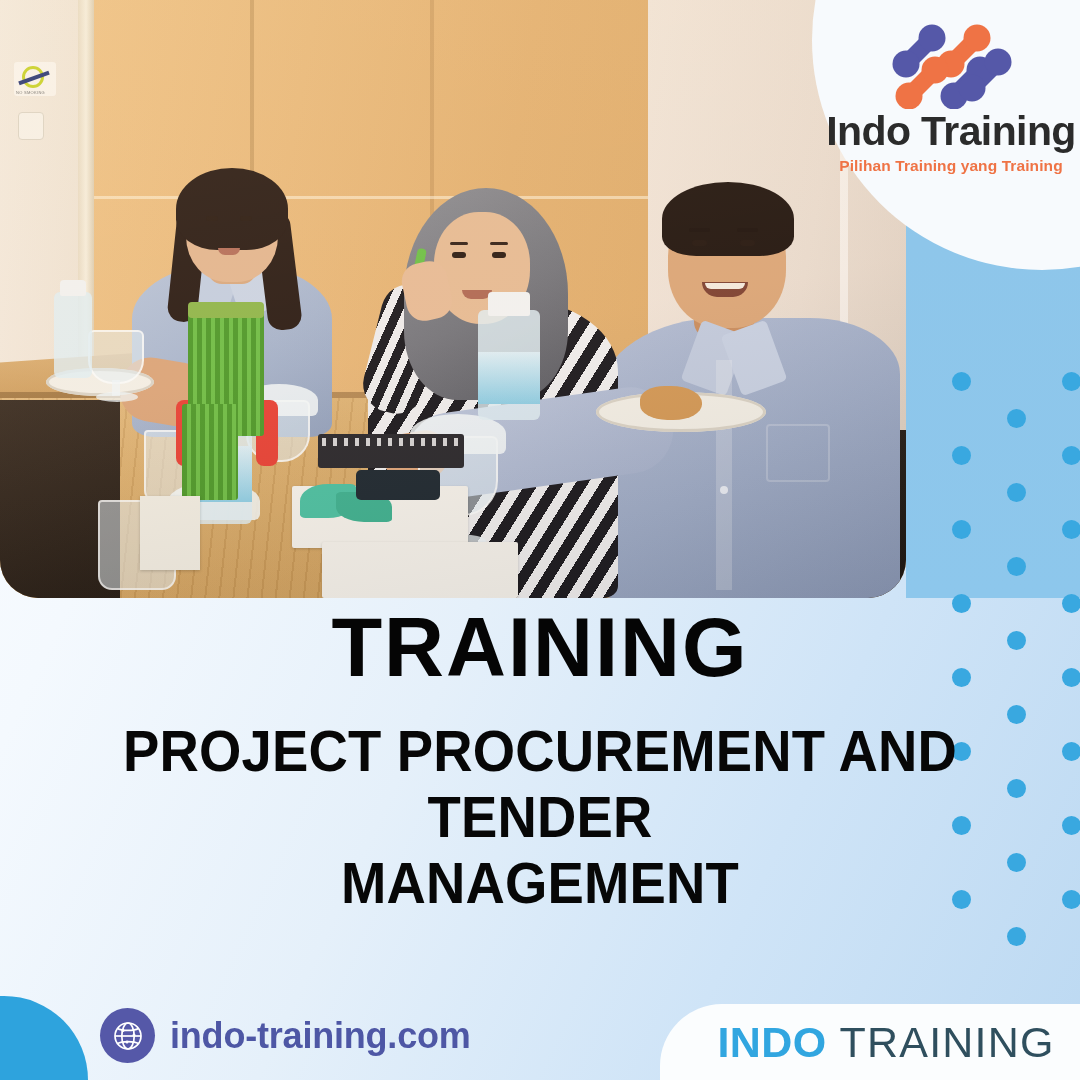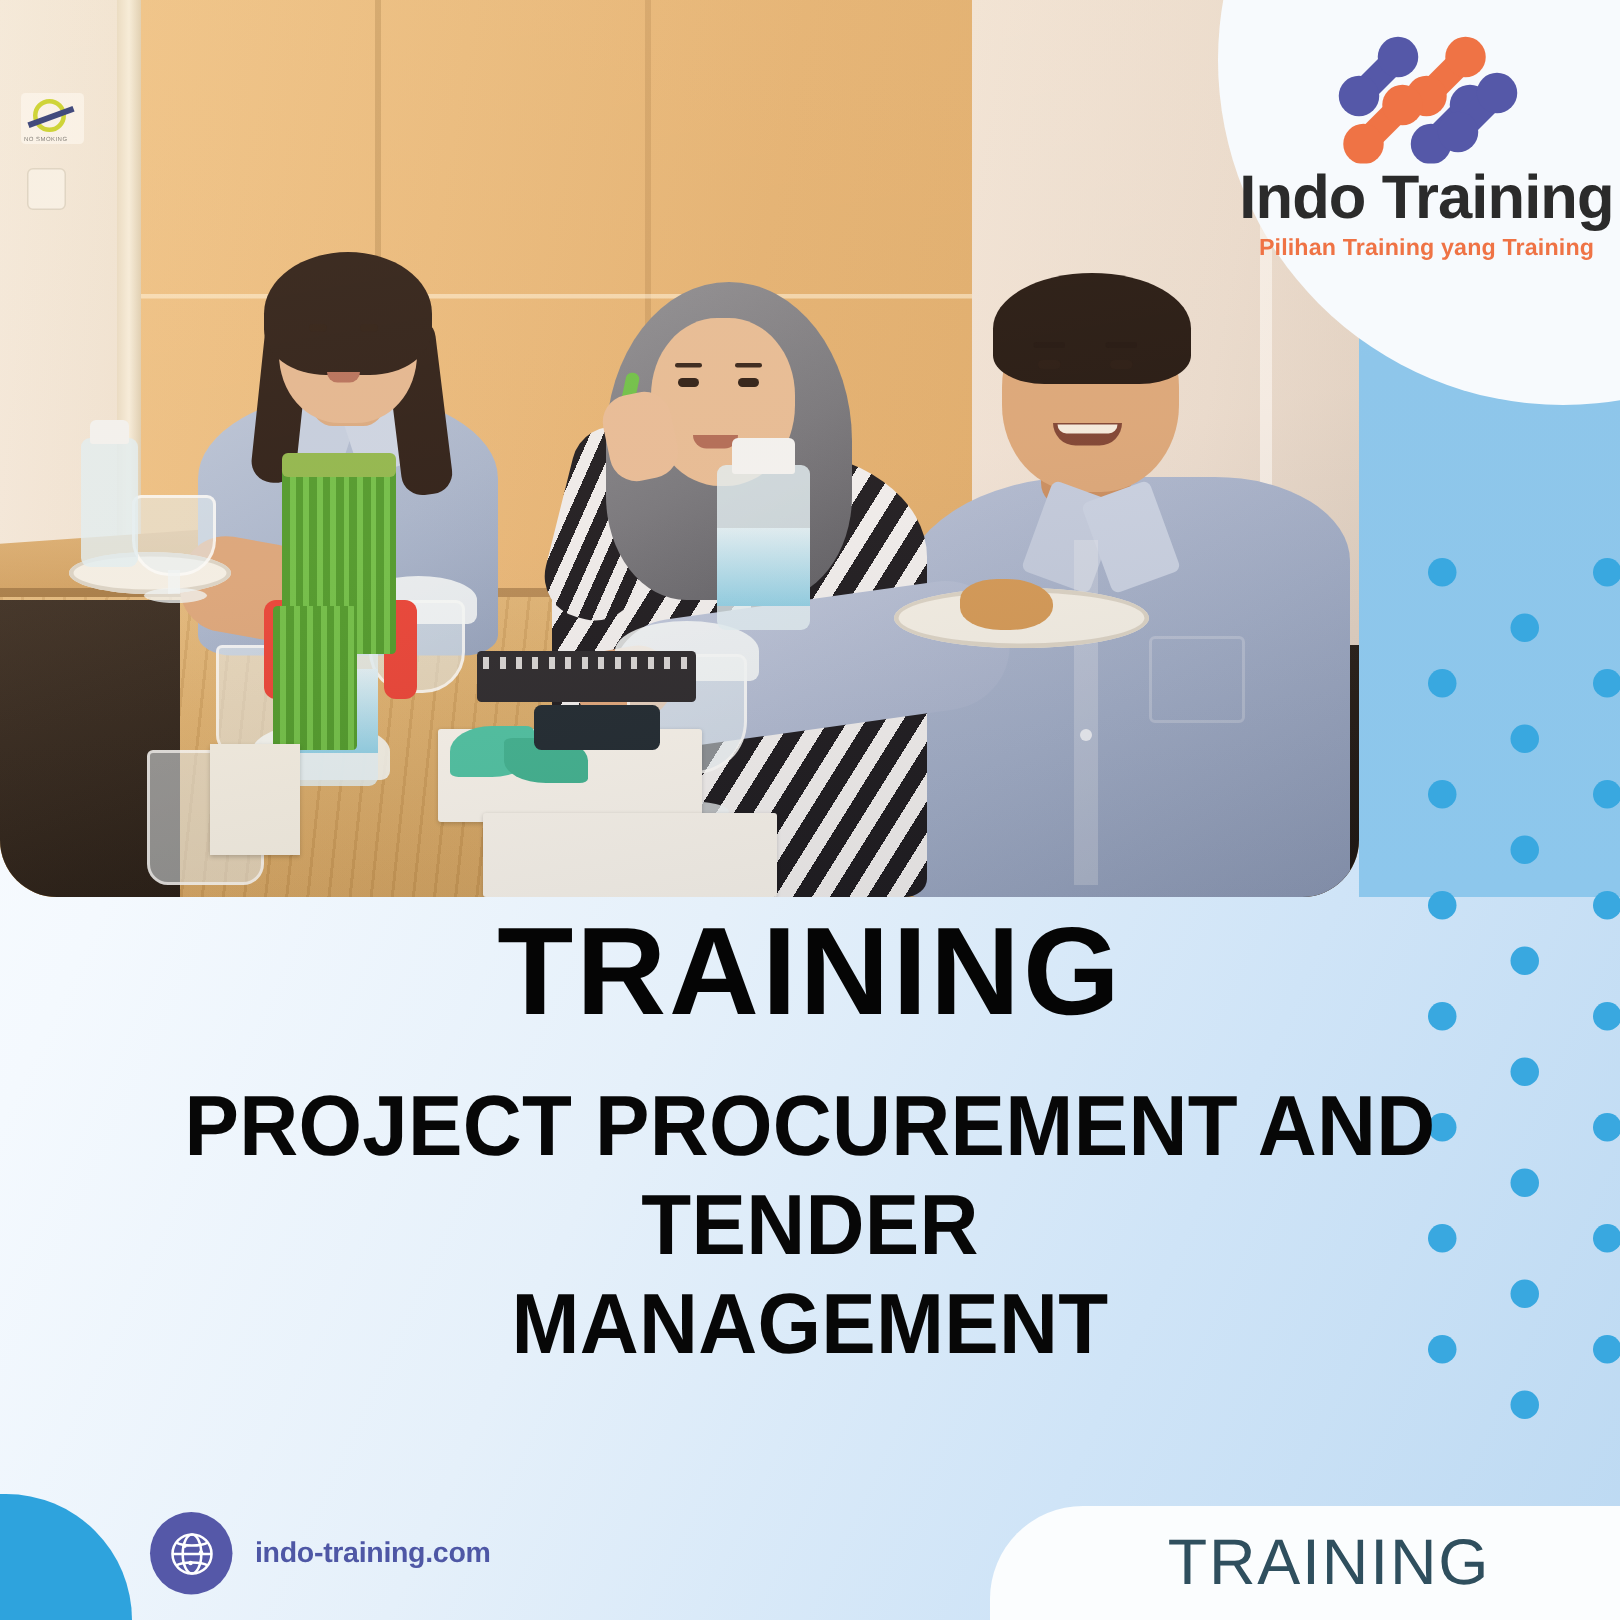--- a/index.html
+++ b/index.html
@@ -373,21 +373,21 @@
   .site-row {
     position:absolute; left:100px; top:1008px;
     display:flex; align-items:center; gap:15px;
   }
   .globe-badge {
     width:55px; height:55px; border-radius:50%;
     background:#5558a8; display:flex; align-items:center; justify-content:center;
   }
   .globe-badge svg { display:block; }
   .site-text {
-    font-size:19px; font-weight:700; color:#4e57a5; letter-spacing:-.2px;
+    font-size:36px; font-weight:700; color:#4e57a5; letter-spacing:-.2px;
   }
   .brand-panel {
     position:absolute; left:660px; top:1004px; width:420px; height:76px;
     background:#fbfdfe;
     border-top-left-radius:62px;
     display:flex; align-items:center; justify-content:center; gap:13px;
     padding-left:32px;
   }
   .brand-indo {
     font-size:43px; font-weight:700; color:#31a6e0; letter-spacing:.4px;
@@ -603,16 +603,17 @@
         <path d="M7.6 25.6 C12 23 24 23 28.4 25.6"></path>
         <circle cx="13" cy="12.5" r="1.5" fill="#ffffff" stroke="none"></circle>
         <circle cx="24" cy="17" r="1.5" fill="#ffffff" stroke="none"></circle>
         <circle cx="17" cy="24" r="1.5" fill="#ffffff" stroke="none"></circle>
       </svg>
     </div>
     <div class="site-text">indo-training.com</div>
   </div>
 
   <div class="brand-panel">
+    <span class="brand-indo">INDO</span>
     <span class="brand-training">TRAINING</span>
   </div>
 
 </div>
 
 </body></html>

